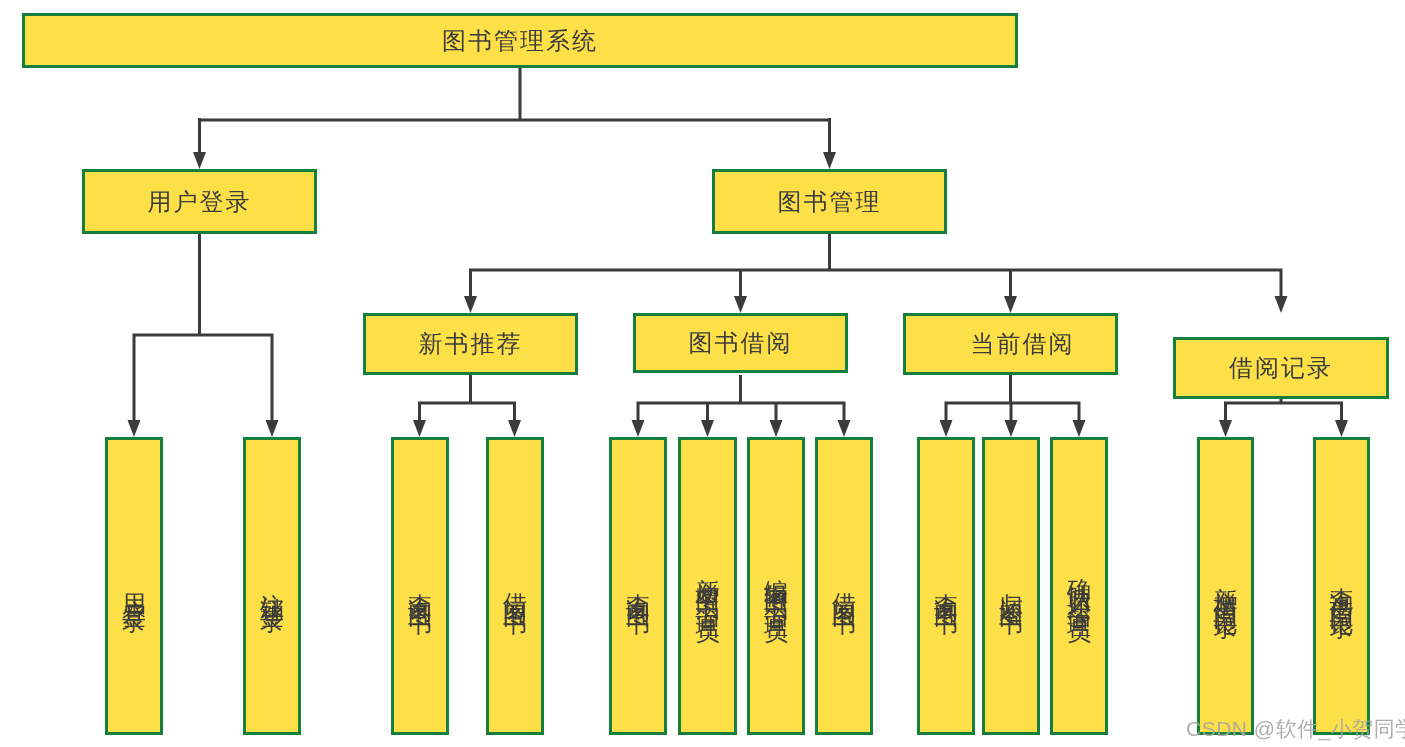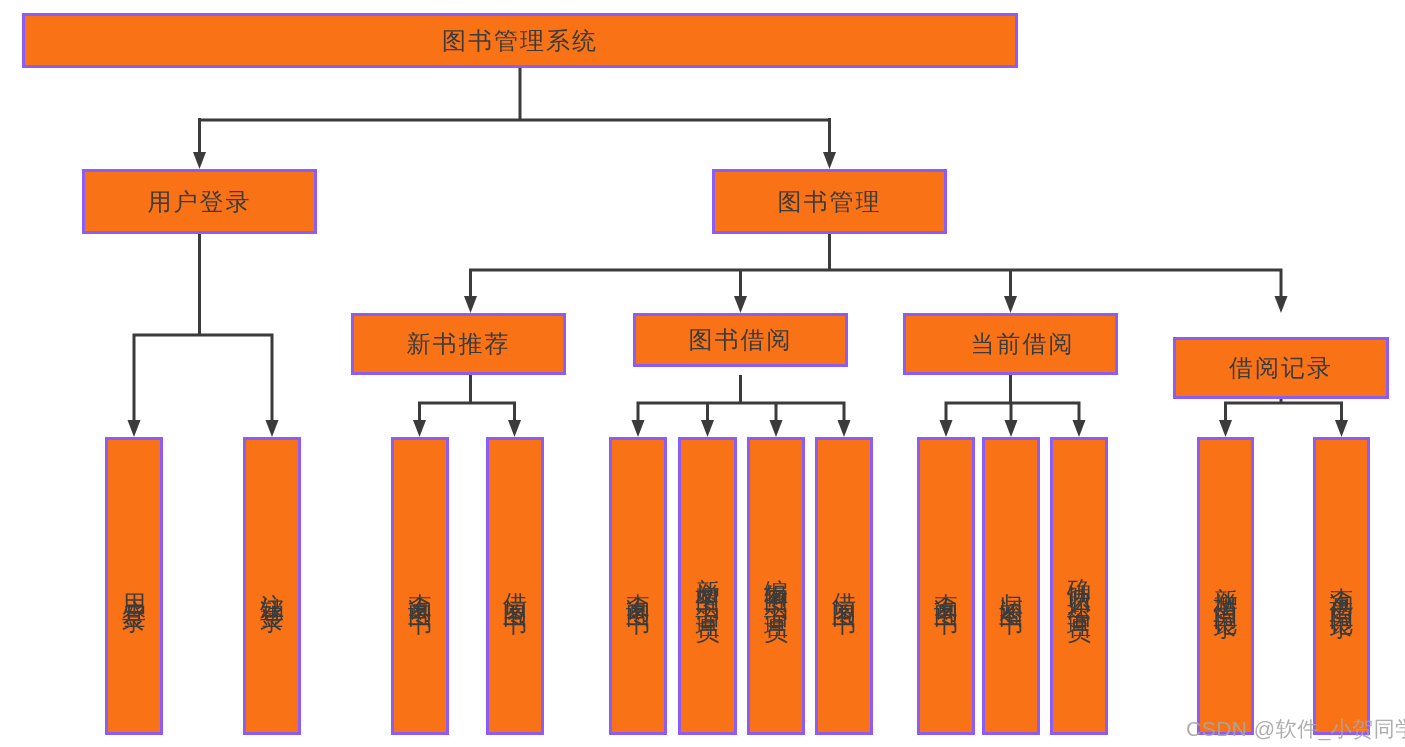--- a/index.html
+++ b/index.html
@@ -4,21 +4,21 @@
 <style>
   html,body { margin:0; padding:0; background:#ffffff; }
   .canvas {
     position:relative; width:1405px; height:747px; background:#ffffff;
     font-family:"Liberation Sans","DejaVu Sans",sans-serif;
     color:#3b3b3b; overflow:hidden;
   }
   svg.connectors { position:absolute; left:0; top:0; z-index:1; }
   .node {
     position:absolute; box-sizing:border-box; z-index:2;
-    border:3px solid #8b5cf6; background:#f97316;
+    border:3px solid #15803d; background:#fde047;
     display:flex; align-items:center; justify-content:center;
   }
   .hlabel { font-size:24px; letter-spacing:2px; white-space:nowrap; }
   .vtext {
     writing-mode:vertical-rl; text-orientation:mixed;
     font-size:24px; letter-spacing:6px; line-height:1; white-space:nowrap;
   }
   .watermark {
     position:absolute; left:1186px; top:715px; z-index:5;
     font-size:21px; letter-spacing:0.5px; color:#a6a6a6; opacity:0.9;
@@ -92,24 +92,24 @@
     <span class="hlabel">图书管理系统</span>
   </div>
 
   <div class="node" style="left:82px; top:169px; width:235px; height:65px;">
     <span class="hlabel">用户登录</span>
   </div>
   <div class="node" style="left:712px; top:169px; width:235px; height:65px;text-align:center;">
     <span class="hlabel">图书管理</span>
   </div>
 
-  <div class="node" style="left:351px; top:313px; width:215px; height:62px;">
+  <div class="node" style="left:363px; top:313px; width:215px; height:62px;">
     <span class="hlabel">新书推荐</span>
   </div>
-  <div class="node" style="left:633px; top:313px; width:215px; height:54px;justify-content:center;">
+  <div class="node" style="left:633px; top:313px; width:215px; height:60px;justify-content:center;">
     <span class="hlabel">图书借阅</span>
   </div>
   <div class="node" style="left:903px; top:313px; width:215px; height:62px;padding-left:24px;">
     <span class="hlabel">当前借阅</span>
   </div>
   <div class="node" style="left:1173px; top:313px; width:216px; height:62px;margin-top:24px;">
     <span class="hlabel">借阅记录</span>
   </div>
 
   <div class="node leaf" style="left:105px; top:437px; width:58px; height:298px;">

